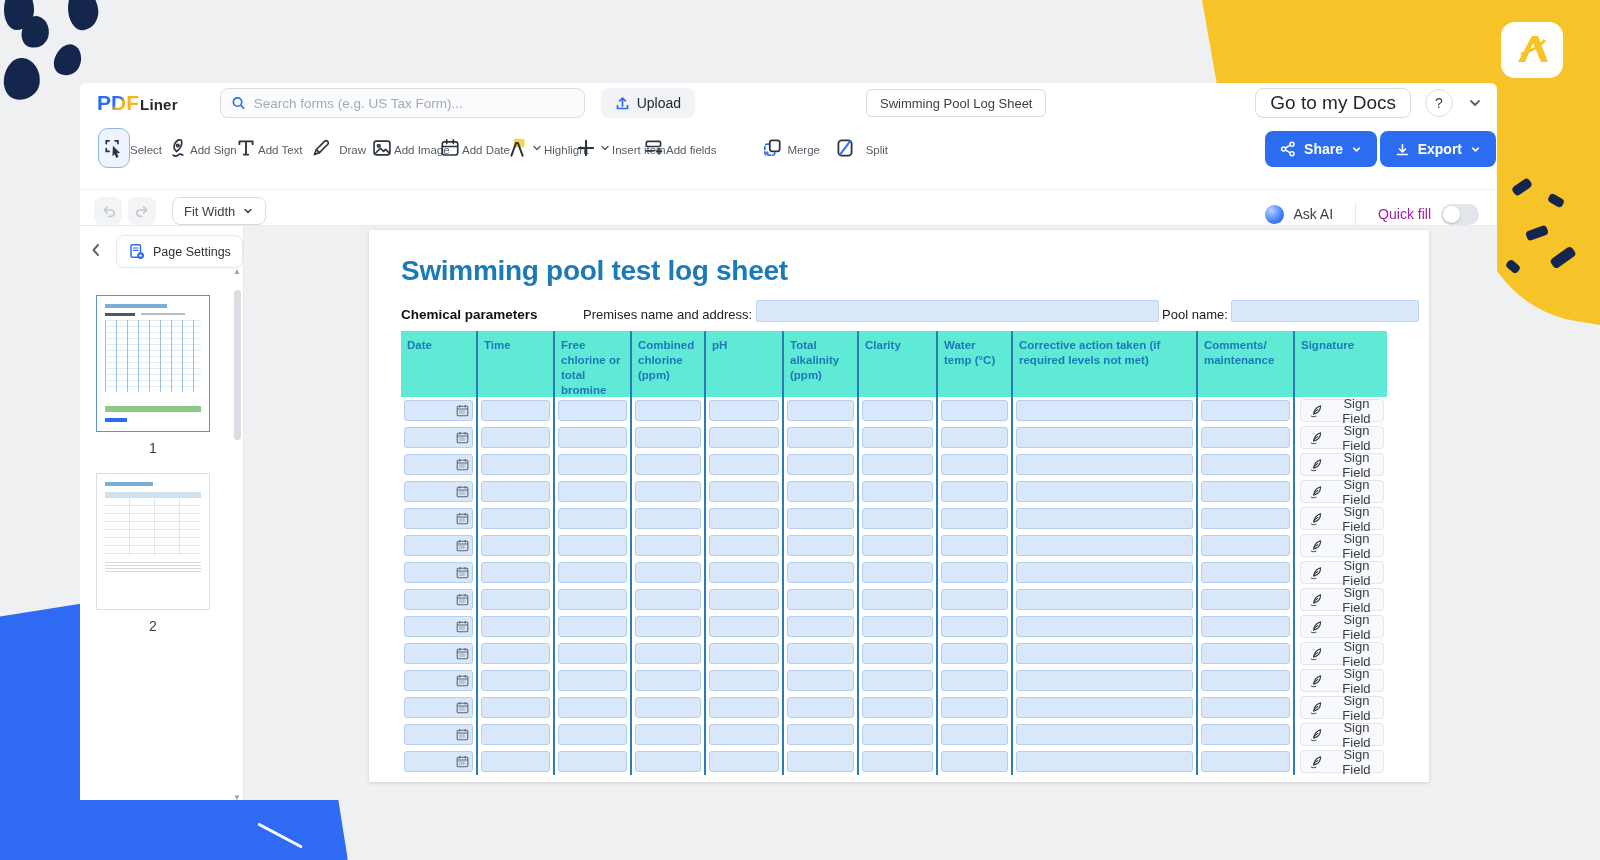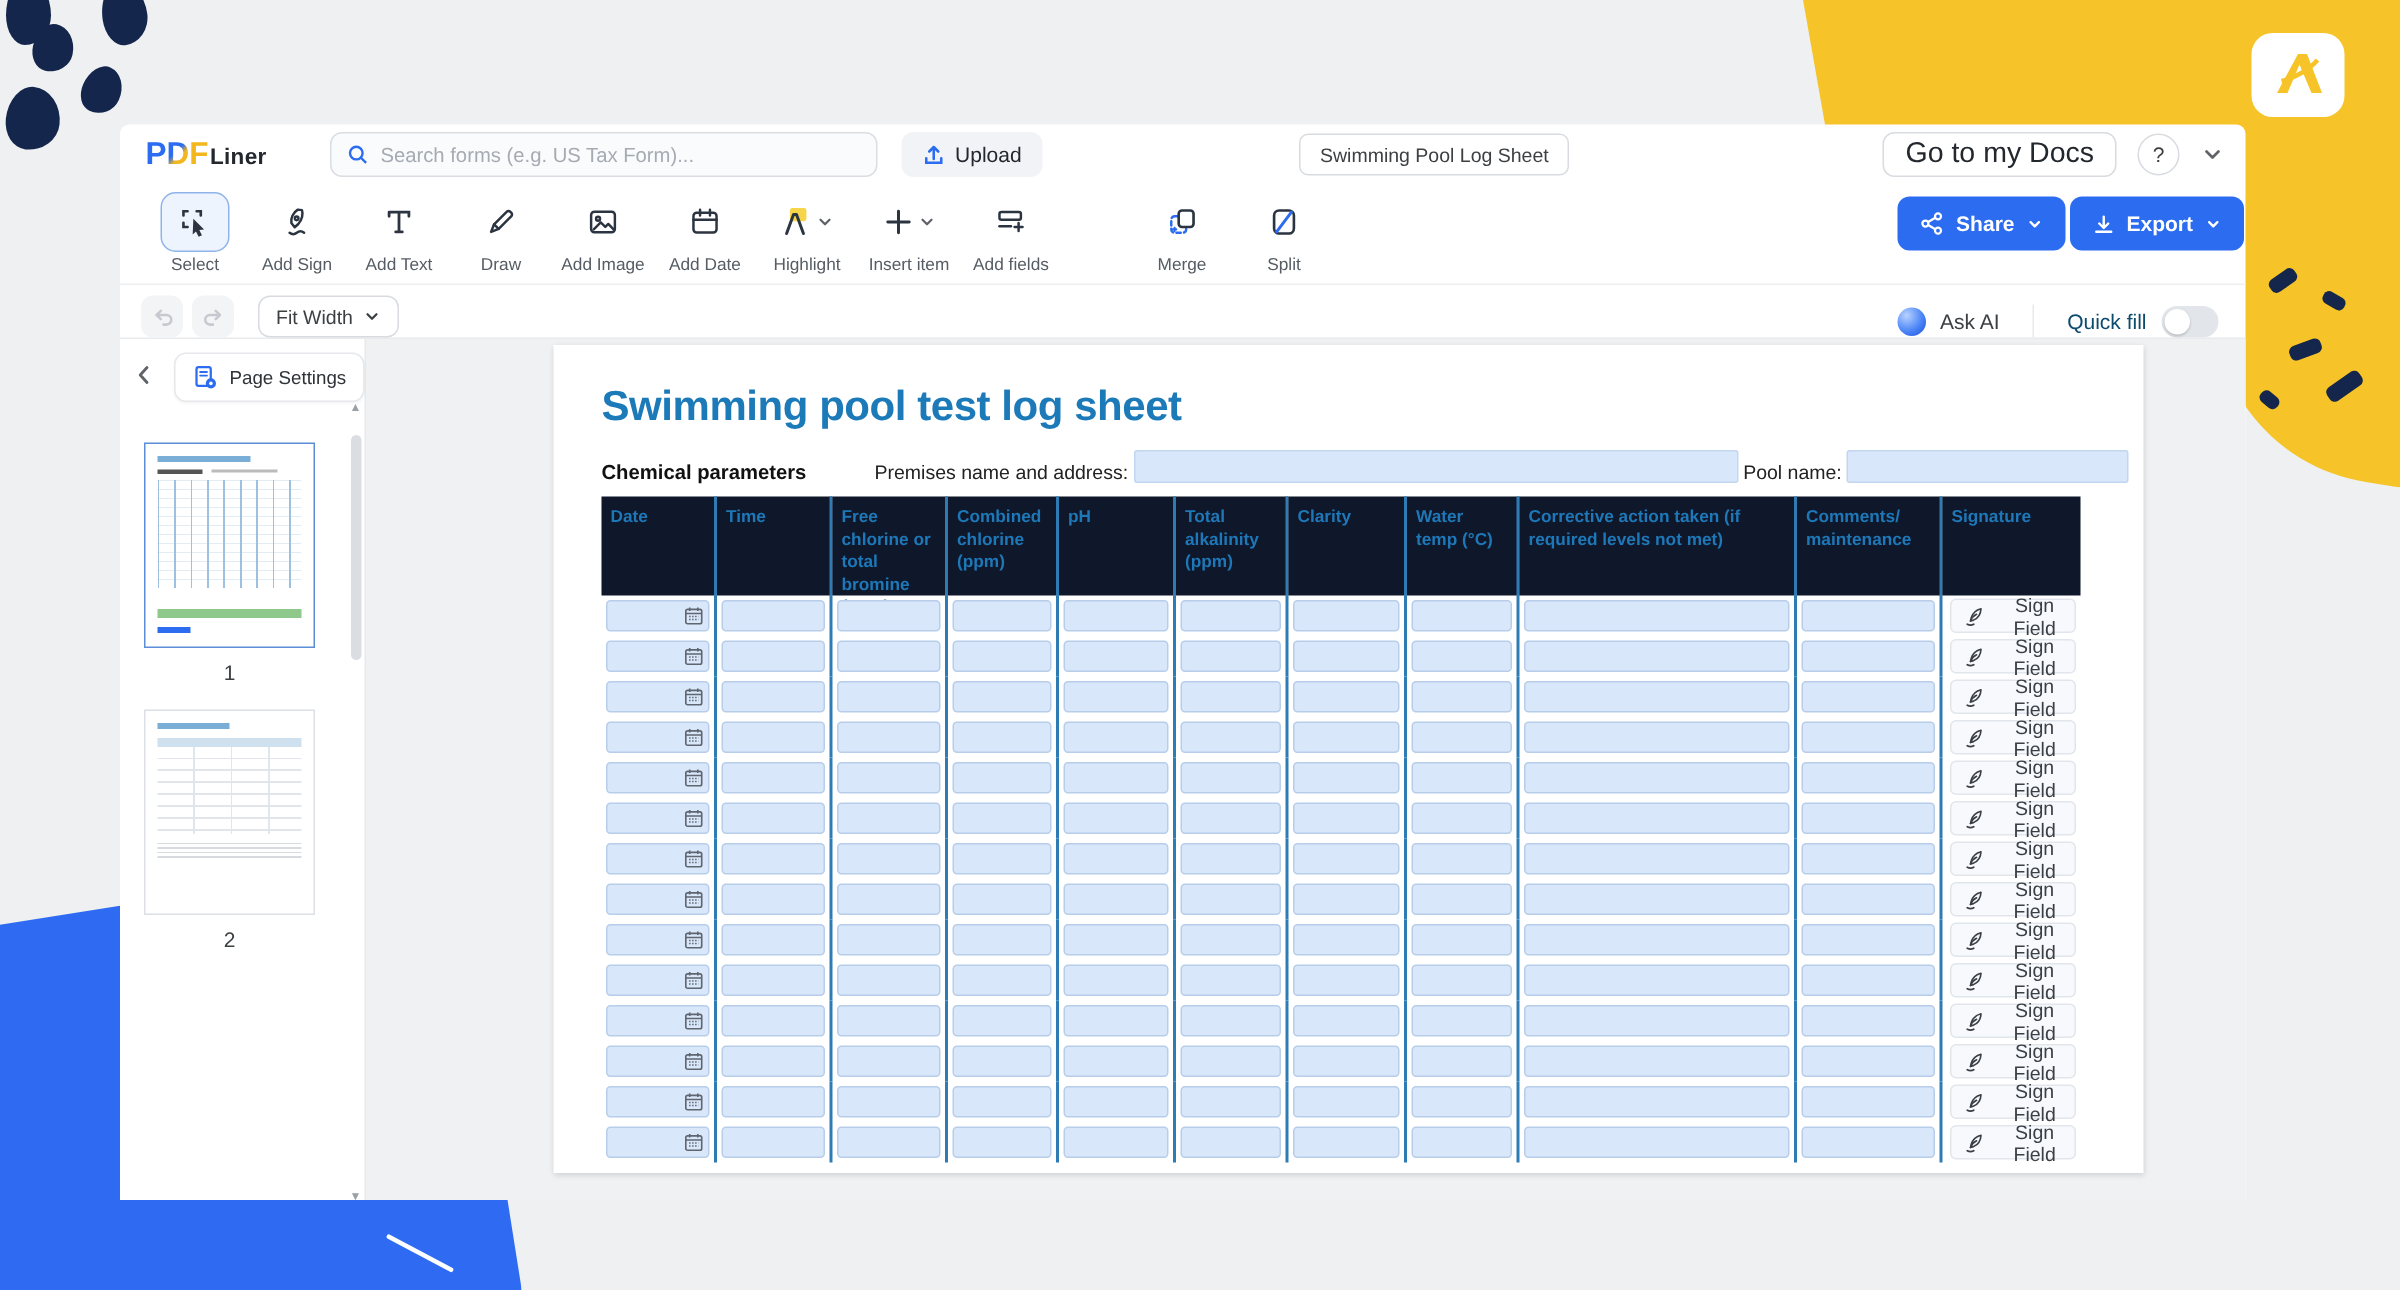--- a/index.html
+++ b/index.html
@@ -44,41 +44,41 @@
   .search input::placeholder{color:#a6abb3;}
   .upload-btn{margin-left:16px;height:30px;background:#f1f3f6;border:none;border-radius:8px;display:flex;align-items:center;gap:7px;padding:0 14px;font-size:14px;color:#23272e;font-family:"Liberation Sans",sans-serif;cursor:pointer;}
   .doc-title-box{position:absolute;left:786px;top:6px;height:28px;border:1px solid #d8dbe0;border-radius:6px;display:flex;align-items:center;padding:0 13px;font-size:13px;color:#3c4043;background:#fff;}
   .top-right{margin-left:auto;display:flex;align-items:center;gap:14px;}
   .docs-btn{height:30px;border:1px solid #d8dbe0;background:#fff;border-radius:8px;padding:0 14px;font-size:19px;color:#23272e;font-family:"Liberation Sans",sans-serif;cursor:pointer;}
   .help-btn{width:28px;height:28px;border:1px solid #d8dbe0;background:#fff;border-radius:50%;font-size:14px;color:#3c4043;cursor:pointer;font-family:"Liberation Sans",sans-serif;}
   .top-chev{color:#5f6368;cursor:pointer;display:flex;}
 
   
   .toolbar{position:relative;height:66px;display:flex;align-items:flex-start;padding:5px 0 0 18px;}
-  .tool{width:64px;display:flex;flex-direction:column;align-items:center;cursor:pointer;}
+  .tool{width:64px;display:flex;flex-direction:row;align-items:center;cursor:pointer;}
   .tool + .tool{margin-left:4px;}
   .tool .ibox{width:46px;height:40px;border:1.5px solid transparent;border-radius:10px;display:flex;align-items:center;justify-content:center;gap:2px;color:#2b3440;}
   .tool.active .ibox{border-color:#8fb4ea;background:#eef4fd;}
   .tool .tlabel{margin-top:3px;font-size:11.5px;color:#565c64;white-space:nowrap;}
   .tool.wide .ibox{width:58px;}
   .gap-left{margin-left:50px !important;}
   .blue-btn{position:absolute;top:8px;height:36px;background:#2b6cf0;border:none;border-radius:8px;color:#fff;font-size:14px;font-weight:bold;display:flex;align-items:center;gap:8px;padding:0 15px;font-family:"Liberation Sans",sans-serif;cursor:pointer;}
   .share-btn{right:120px;}
   .export-btn{right:1px;}
 
   
   .subbar{height:37px;border-top:1px solid #eeeff1;border-bottom:1px solid #e8eaec;display:flex;align-items:flex-end;padding:0 14px;position:relative;}
   .mini-btn{width:28px;height:28px;background:#f3f4f6;border:none;border-radius:8px;display:flex;align-items:center;justify-content:center;color:#c6cad0;cursor:pointer;}
   .mini-btn + .mini-btn{margin-left:6px;}
   .zoom-dd{margin-left:16px;height:28px;border:1px solid #d8dbe0;border-radius:8px;background:#fff;display:flex;align-items:center;gap:7px;padding:0 11px;font-size:13px;color:#3c4043;cursor:pointer;font-family:"Liberation Sans",sans-serif;}
   .sub-right{margin-left:auto;display:flex;align-items:center;}
   .vdiv{width:1px;height:22px;background:#e7e9eb;margin:0 22px;}
   .askai{display:flex;align-items:center;gap:9px;font-size:14px;color:#3c4043;cursor:pointer;}
   .ai-orb{width:19px;height:19px;border-radius:50%;background:radial-gradient(circle at 32% 28%,#b9d2ff,#4c86f7 55%,#1b4fd8);}
-  .qf{display:flex;align-items:center;gap:10px;font-size:14px;color:#0c4a6e;margin-right:4px;}
+  .qf{display:flex;align-items:center;gap:10px;font-size:14px;color:#a21caf;margin-right:4px;}
   .toggle{width:38px;height:21px;background:#e2e5e9;border-radius:11px;position:relative;cursor:pointer;}
   .toggle .knob{position:absolute;left:2px;top:2px;width:17px;height:17px;background:#fff;border-radius:50%;box-shadow:0 1px 2px rgba(0,0,0,.2);}
 
   
   .workspace{display:flex;height:574px;}
   .sidebar{width:164px;background:#fff;border-right:1px solid #e7e9eb;position:relative;flex:none;}
   .collapse-btn{position:absolute;left:8px;top:16px;border:none;background:none;color:#5f6368;cursor:pointer;}
   .ps-btn{position:absolute;left:36px;top:9px;height:33px;border:1px solid #e6e8ec;border-radius:8px;background:#fff;display:flex;align-items:center;gap:7px;padding:0 11px;font-size:12.5px;color:#2f3338;font-family:"Liberation Sans",sans-serif;cursor:pointer;box-shadow:0 1px 2px rgba(0,0,0,.04);}
   .thumb{position:absolute;left:16px;width:114px;height:137px;background:#fff;cursor:pointer;}
   .thumb.sel{border:1.5px solid #5b8ed6;}
@@ -114,21 +114,21 @@
   .doc-title{font-size:28px;color:#1d7ab9;font-weight:bold;letter-spacing:-.3px;}
   .param-row{margin-top:13px;display:flex;align-items:flex-end;height:22px;}
   .sec-label{font-size:13.5px;font-weight:bold;color:#111;width:182px;flex:none;}
   .inline-label{font-size:13px;color:#222;flex:none;}
   .ffield{height:22px;background:#d9e7fa;border:1px solid #c2d6ef;border-radius:2px;flex:none;cursor:text;}
   .premises{width:403px;margin-left:4px;margin-right:3px;}
   .poolname{width:188px;margin-left:3px;}
 
   .sheet{margin-top:9px;width:986px;}
   .thead,.trow{display:grid;grid-template-columns:77px 77px 77px 74px 78px 75px 79px 75px 185px 97px 92px;}
-  .th{background:#0f172a;color:#1e78b8;font-size:11.5px;font-weight:bold;line-height:1.3;padding:7px 6px;height:66px;}
+  .th{background:#5eead4;color:#1e78b8;font-size:11.5px;font-weight:bold;line-height:1.3;padding:7px 6px;height:66px;}
   .th,.td{border-right:2px solid #2f7cb5;}
   .th:last-child,.td:last-child{border-right:none;}
   .trow{height:27px;}
   .td{display:flex;align-items:center;padding:0 3px;}
   .cfield{position:relative;width:100%;height:21px;background:#d9e7fa;border:1px solid #b7cde9;border-radius:3px;cursor:text;}
   .cal{position:absolute;right:3px;top:3px;color:#5f6670;display:flex;}
   .sign-btn{width:100%;height:23px;margin-left:2px;background:#f7f9fc;border:1px solid #e1e6ec;border-radius:4px;display:flex;align-items:center;gap:7px;padding:0 0 0 9px;font-size:13px;color:#3b4046;font-family:"Liberation Sans",sans-serif;cursor:pointer;}
 </style>
 </head>
 <body>

